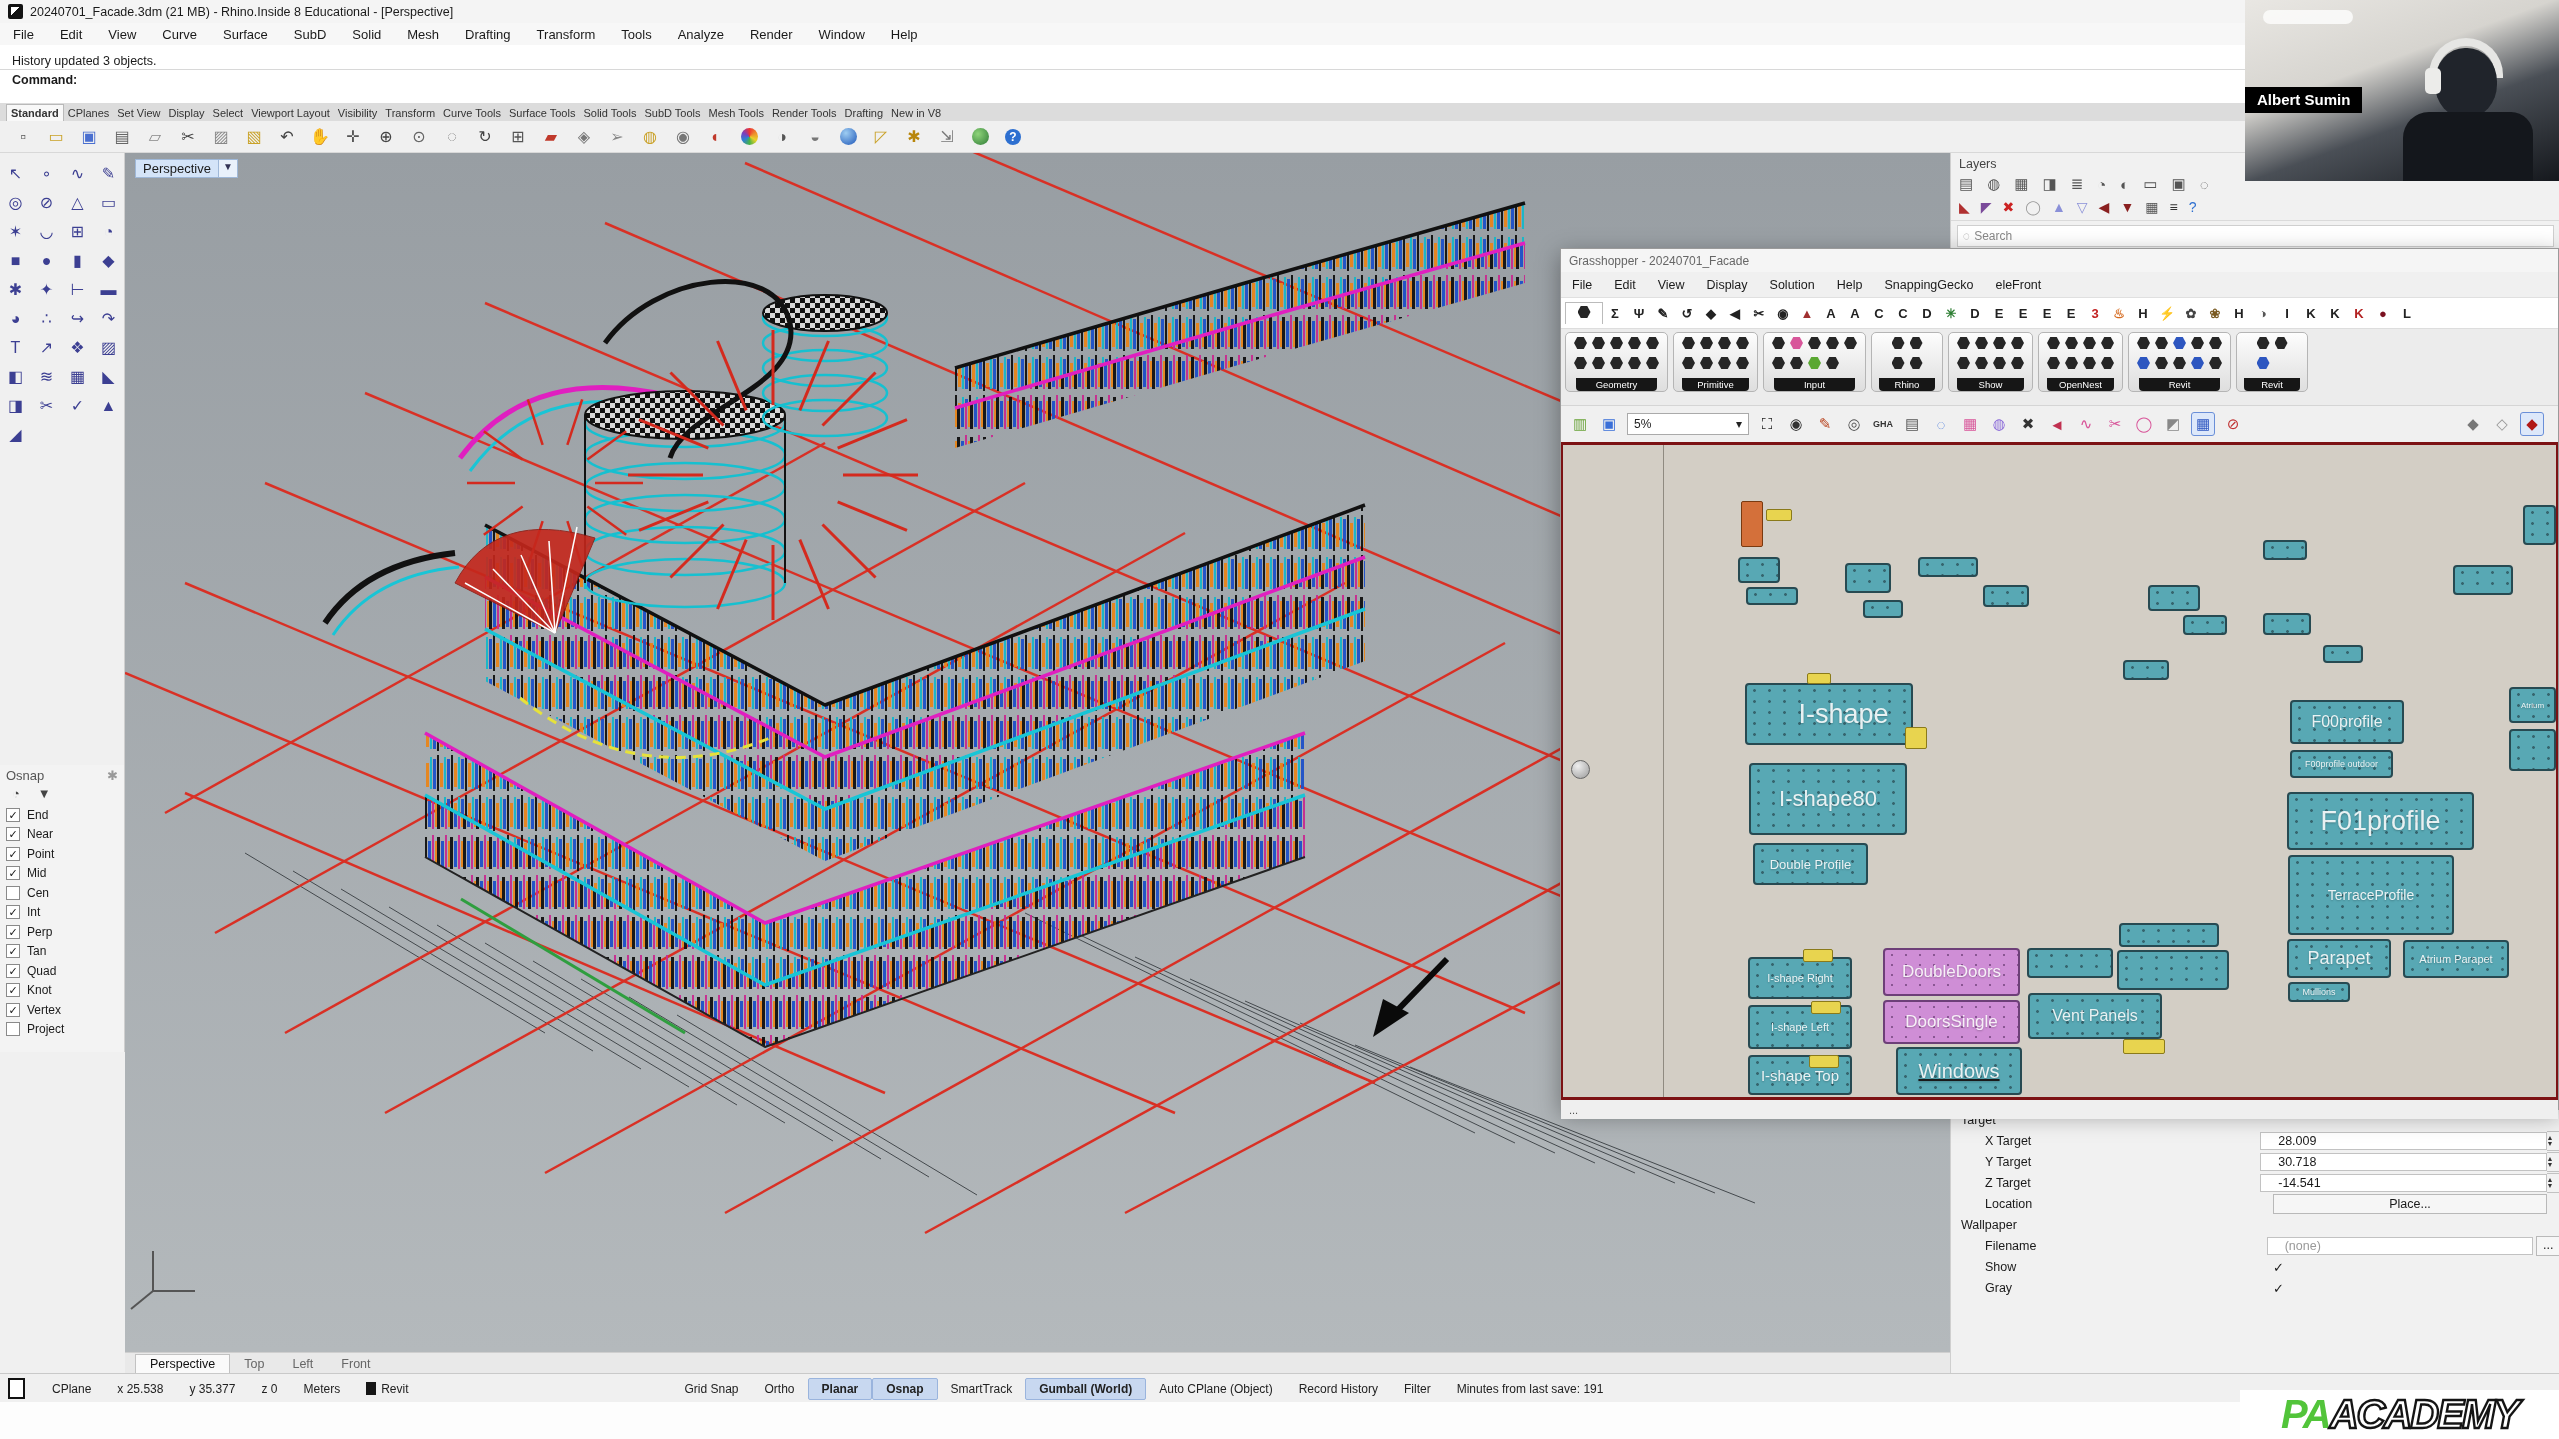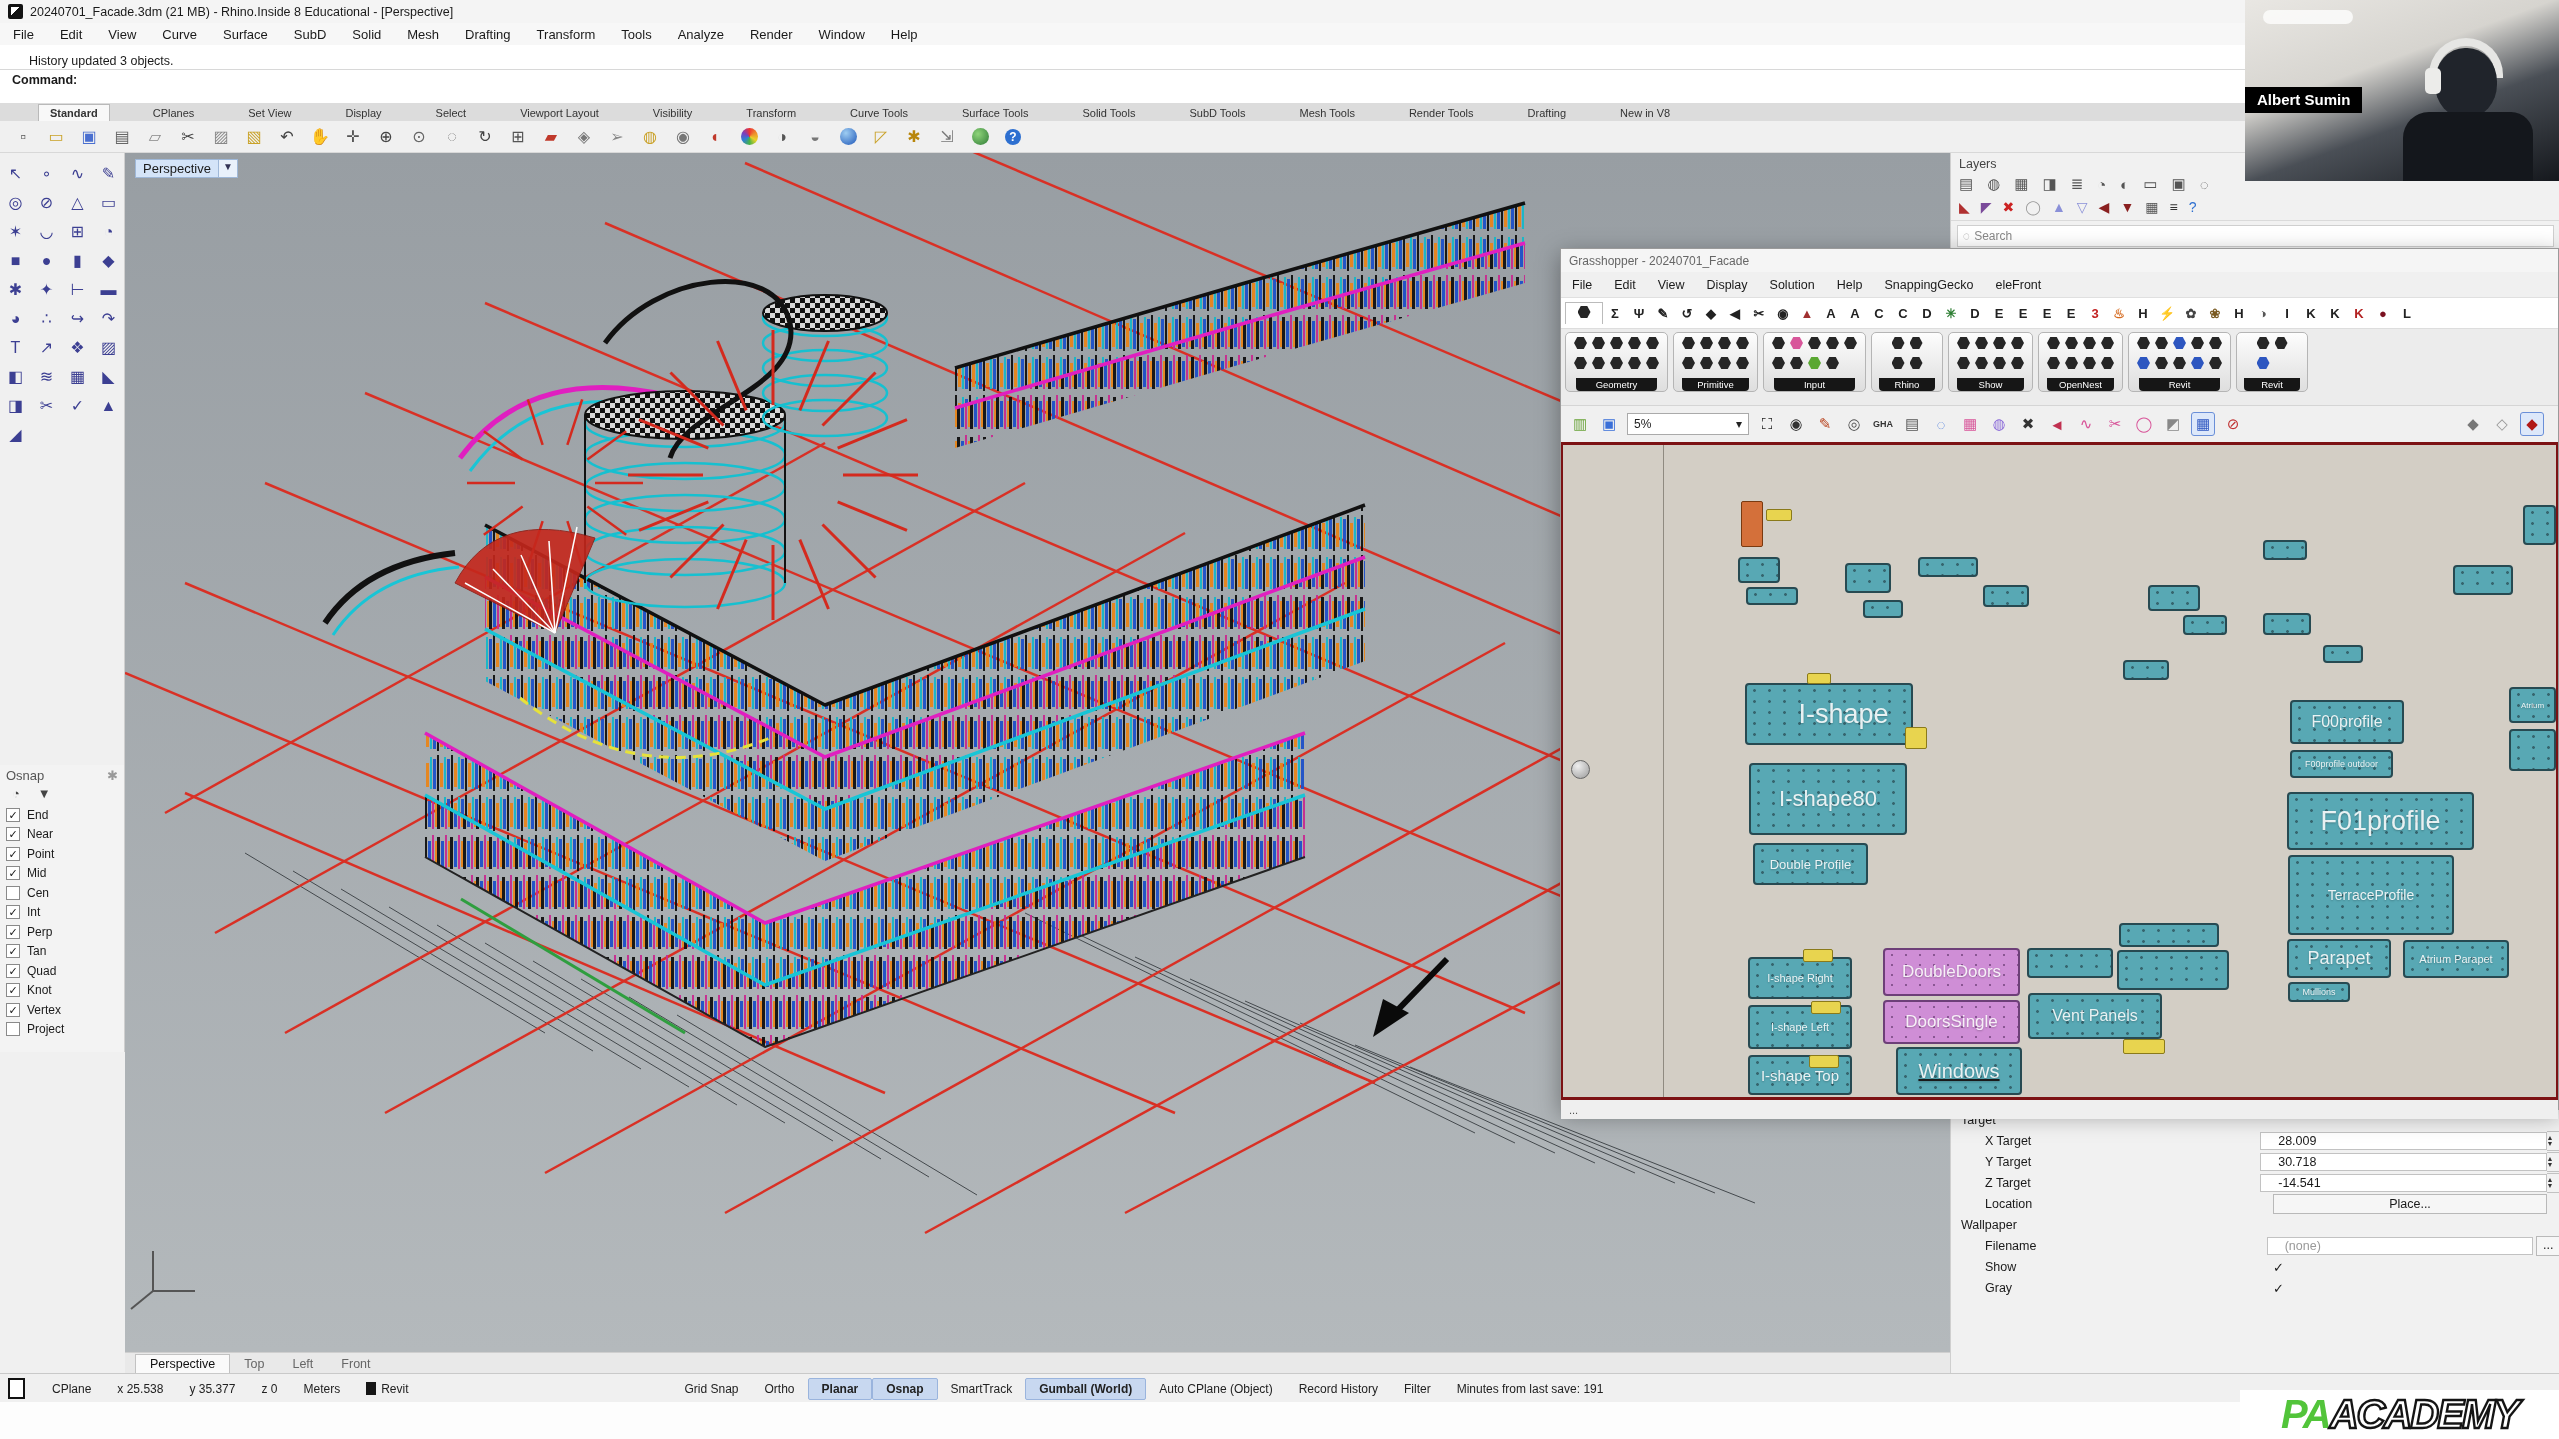--- a/index.html
+++ b/index.html
@@ -10,26 +10,26 @@
             display:flex;align-items:center;padding-left:8px;box-sizing:border-box;font-size:12.5px;}
   .appicon{width:15px;height:15px;background:#111;border-radius:2px;margin-right:7px;position:relative;}
   .appicon:after{content:"";position:absolute;left:3px;top:3px;width:9px;height:9px;
             background:linear-gradient(135deg,#fff 45%,#111 46%);}
   .menubar{position:absolute;left:0;top:23px;width:2559px;height:22px;background:#f7f7f7;
            display:flex;align-items:center;font-size:13px;border-bottom:1px solid #e3e3e3;}
   .menubar span{padding:0 13px;cursor:default;}
   .cmdarea{position:absolute;left:0;top:45px;width:2559px;height:58px;background:#fff;
            font-size:12.5px;border-bottom:1px solid #cfcfcf;}
   .cmd-cut{height:8px;overflow:hidden;color:#9a9a9a;font-size:11px;padding-left:12px;}
-  .cmd-line{padding:0 12px;line-height:16px;margin-left:17px;}
+  .cmd-line{padding:0 12px;line-height:16px;}
   .cmd-prompt{padding:2px 12px 0;font-weight:bold;border-top:1px solid #d8d8d8;line-height:16px;}
   
   .tabsrow{position:absolute;left:0;top:103px;width:2559px;height:18px;background:#dcdcdc;
            display:flex;align-items:flex-end;font-size:11px;padding-left:6px;box-sizing:border-box;}
-  .tabsrow .tab{padding:2px 11px;color:#333;margin-left:32px;}
+  .tabsrow .tab{padding:2px 4px;color:#333;}
   .tabsrow .tab.active{background:#f8f8f8;border:1px solid #b9b9b9;border-bottom:none;font-weight:bold;}
   .icondock{position:absolute;left:0;top:121px;width:2559px;height:32px;background:#f0f0f0;
             display:flex;align-items:center;padding-left:8px;border-bottom:1px solid #d8d8d8;box-sizing:border-box;}
   .icondock .ticon{width:30px;height:24px;display:flex;align-items:center;justify-content:center;
             font-size:16px;margin-right:3px;border-radius:3px;}
   .shape-wheel{width:17px;height:17px;border-radius:50%;
       background:conic-gradient(#e33,#ee8f2d,#ead22a,#47b347,#2f7fd4,#7a3fc0,#e33);}
   .shape-globe{width:17px;height:17px;border-radius:50%;background:radial-gradient(circle at 35% 35%,#8fd47a,#2d7a35);}
   .shape-ball{width:17px;height:17px;border-radius:50%;background:radial-gradient(circle at 35% 30%,#9ecdf2,#1d56b8);}
   .shape-help{width:16px;height:16px;border-radius:50%;background:#2d6fd0;color:#fff;font-size:12px;font-weight:bold;

